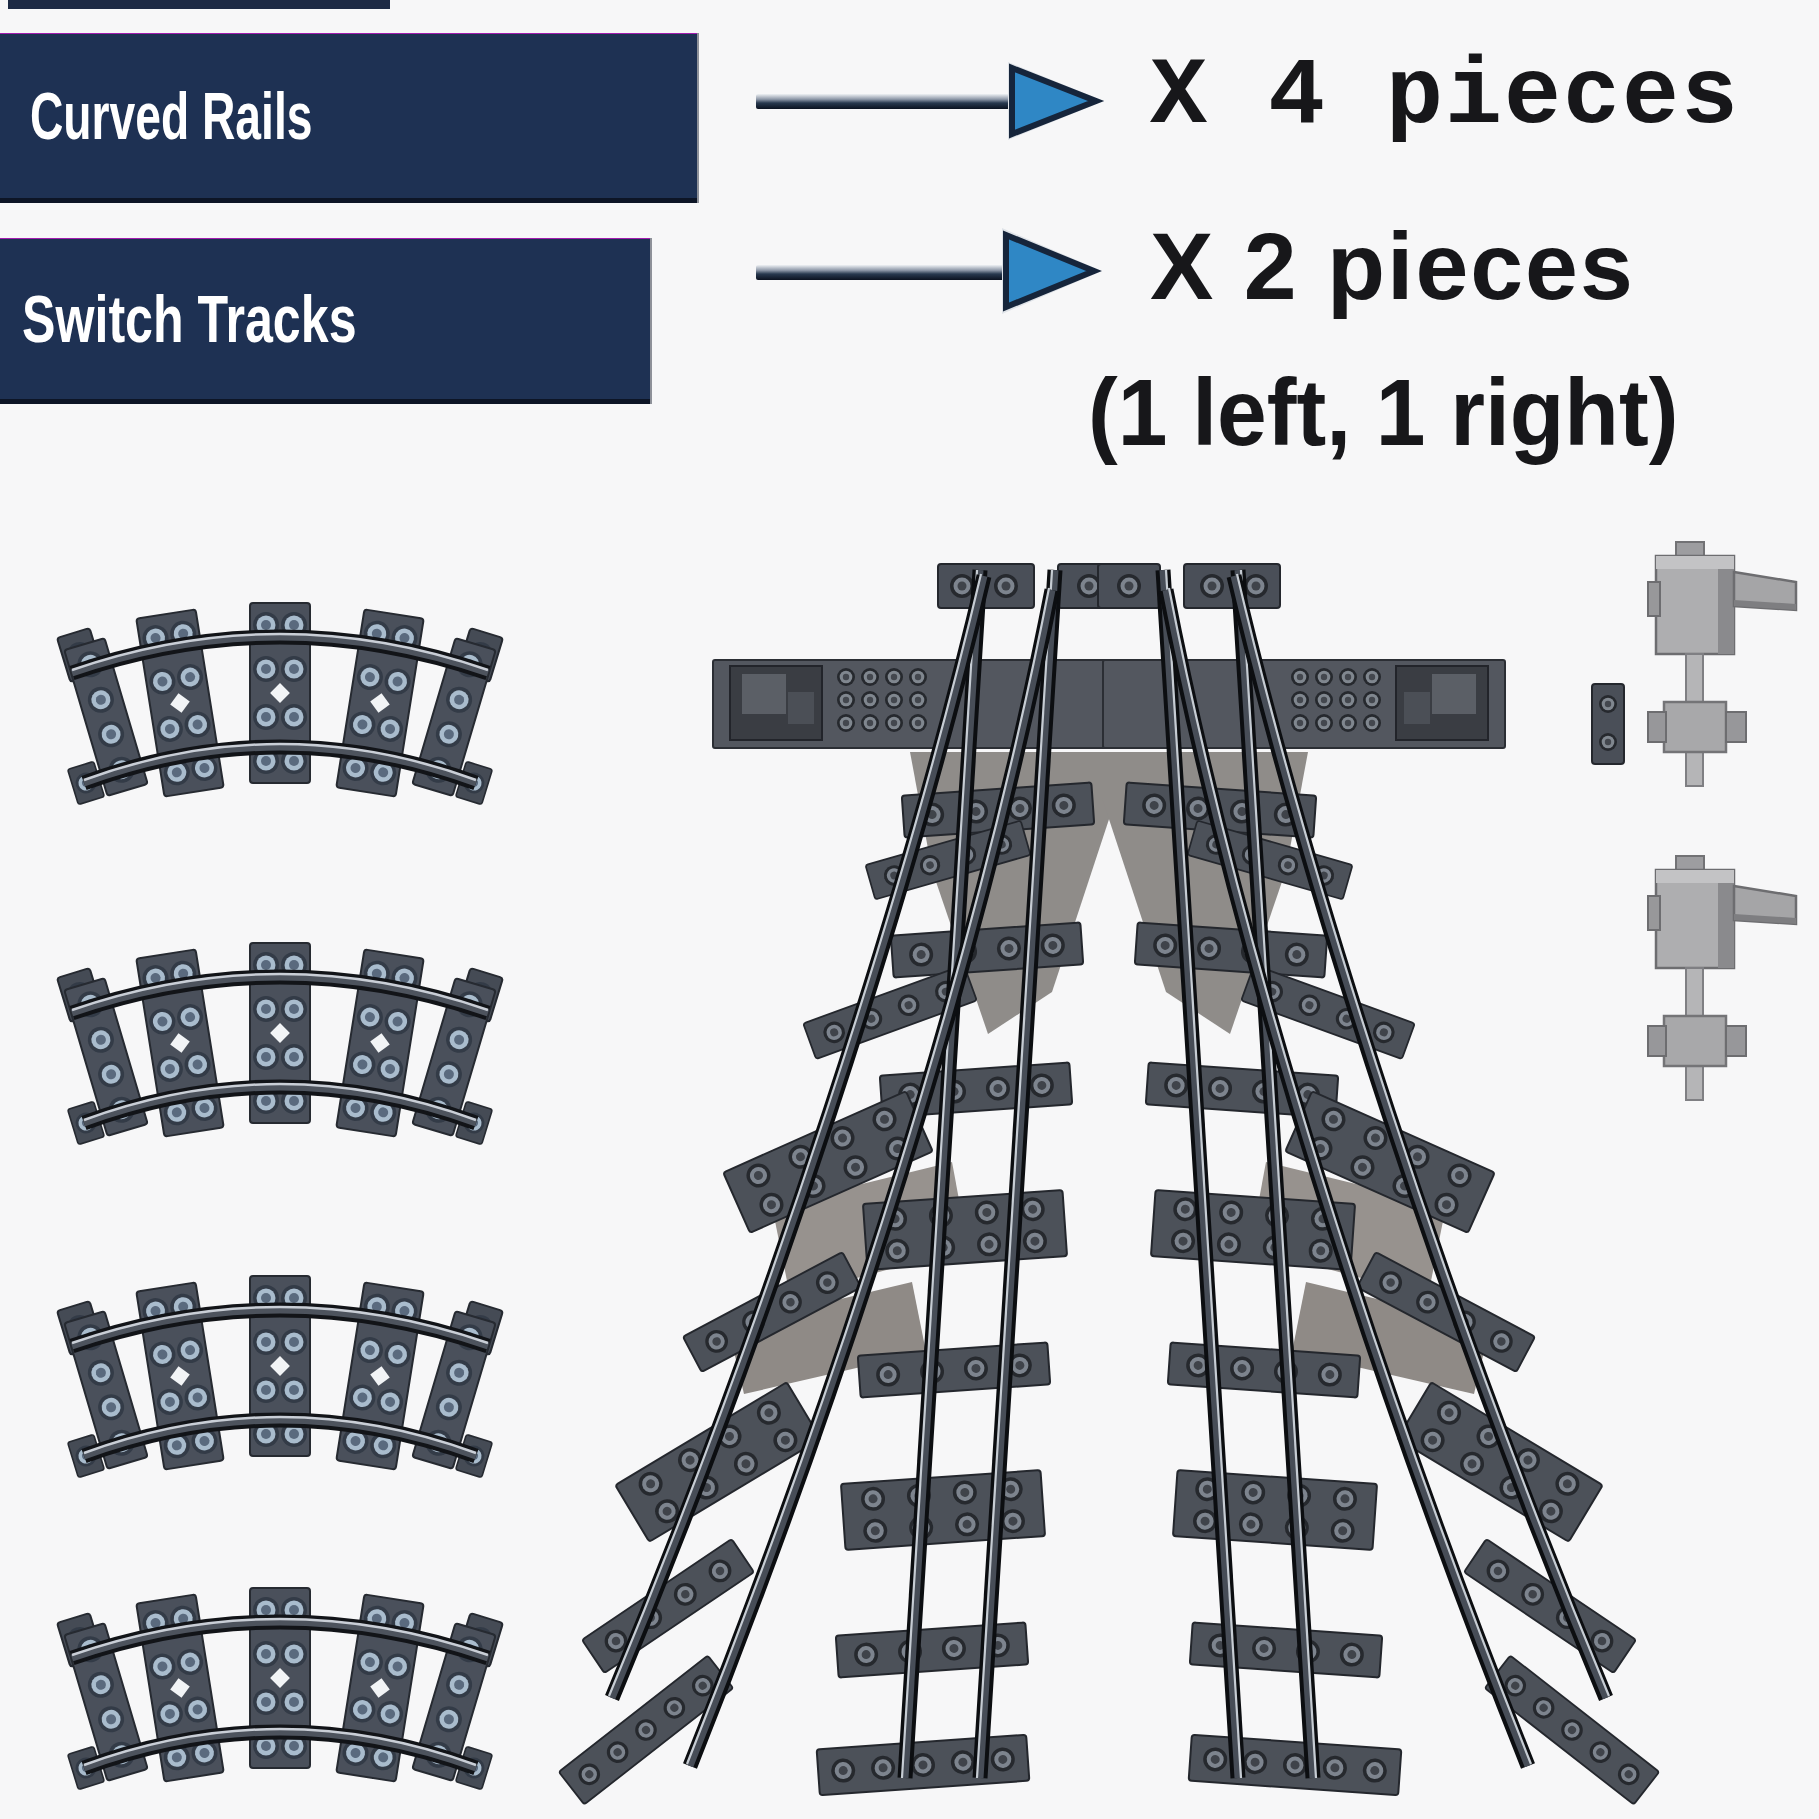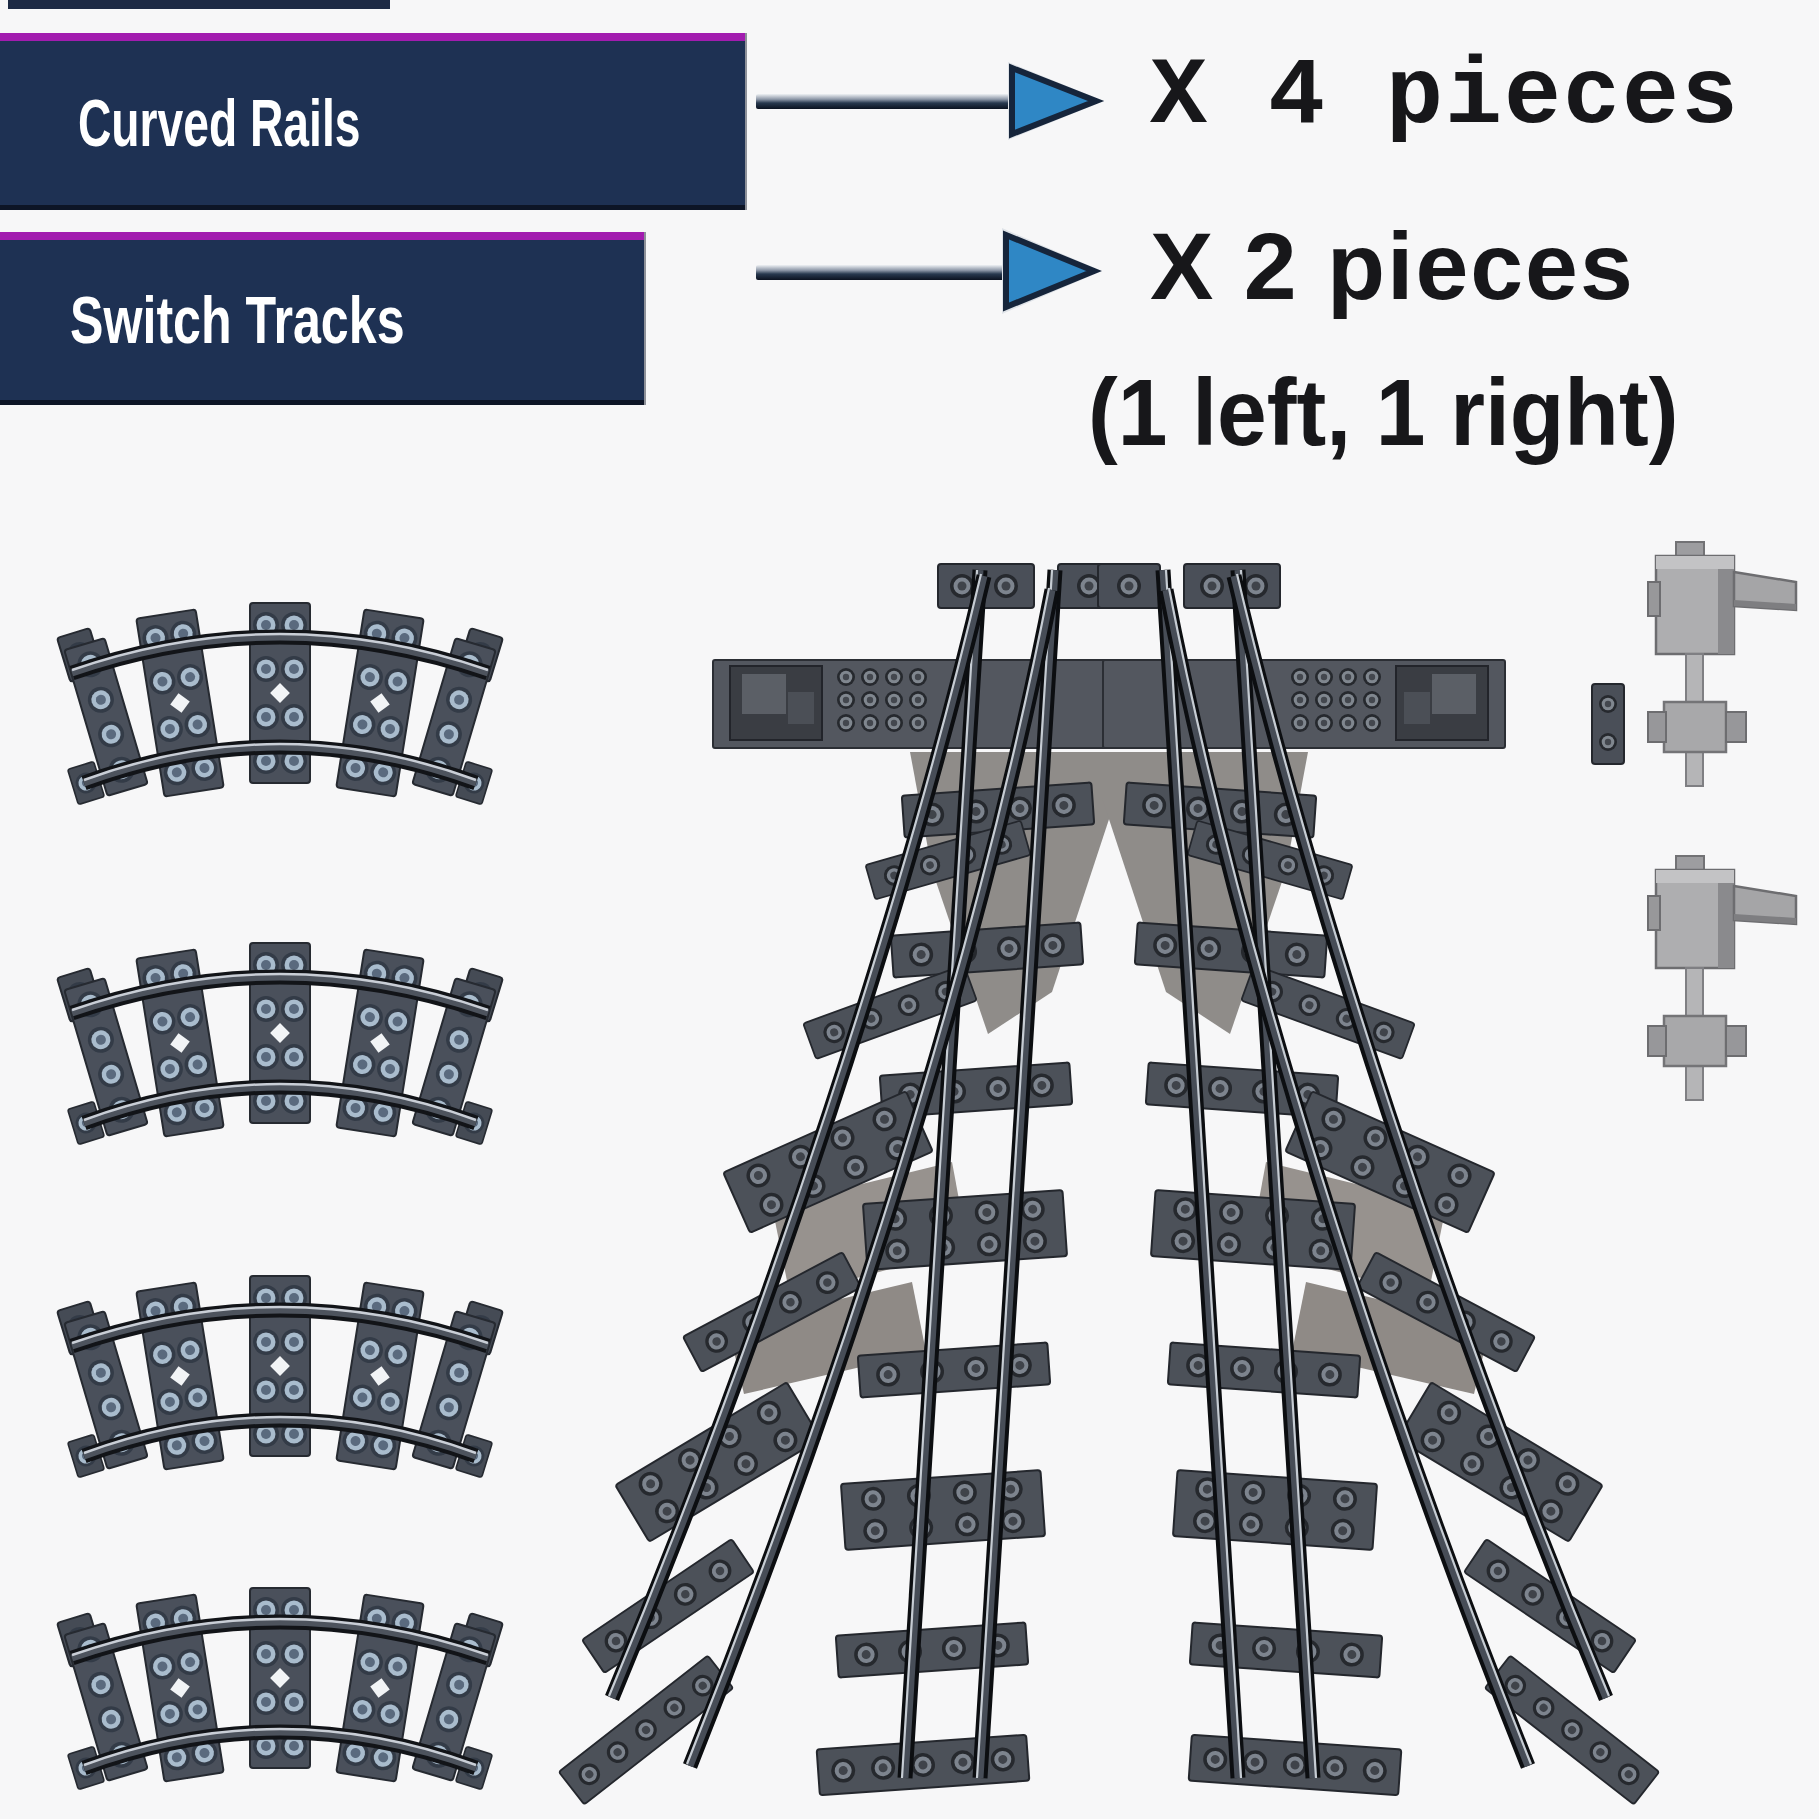--- a/index.html
+++ b/index.html
@@ -6,31 +6,30 @@
   body{
     width:1819px;height:1819px;position:relative;overflow:hidden;
     background:#f7f7f8;
     font-family:"Liberation Sans", sans-serif;
   }
   .abs{position:absolute;}
   
   .top-sliver{left:8px;top:0;width:382px;height:9px;background:#1d2a44;}
   .label-box{
     left:0;background:#1e3153;display:flex;align-items:center;
-    border-top:8px solid #a21caf;border-bottom:5px solid #0d1526;
+    border-top:1px solid #a21caf;border-bottom:5px solid #0d1526;
     box-shadow:2px 0 0 rgba(13,21,38,.45);
-    padding-left:48px;
   }
   .label-box .lbl{
     color:#ffffff;font-weight:bold;font-size:66px;line-height:1;
     transform-origin:left center;white-space:nowrap;
   }
   .box-curved{top:33px;width:697px;height:164px;}
   .box-curved .lbl{margin-left:30px;transform:scaleX(0.70);}
-  .box-switch{top:232px;width:596px;height:160px;text-align:center;}
+  .box-switch{top:238px;width:650px;height:160px;text-align:center;}
   .box-switch .lbl{margin-left:22px;transform:scaleX(0.76);}
   .count-text{
     color:#17171a;font-weight:bold;font-size:95px;line-height:1;
     letter-spacing:2px;white-space:nowrap;transform-origin:left top;
   }
   .count-1{left:1150px;top:50px;font-family:Liberation Mono, monospace;}
   .count-2{left:1150px;top:219px;}
   .count-note{left:1088px;top:365px;transform:scaleX(0.94);letter-spacing:0;}
   svg.piece{position:absolute;overflow:visible;}
 </style>

